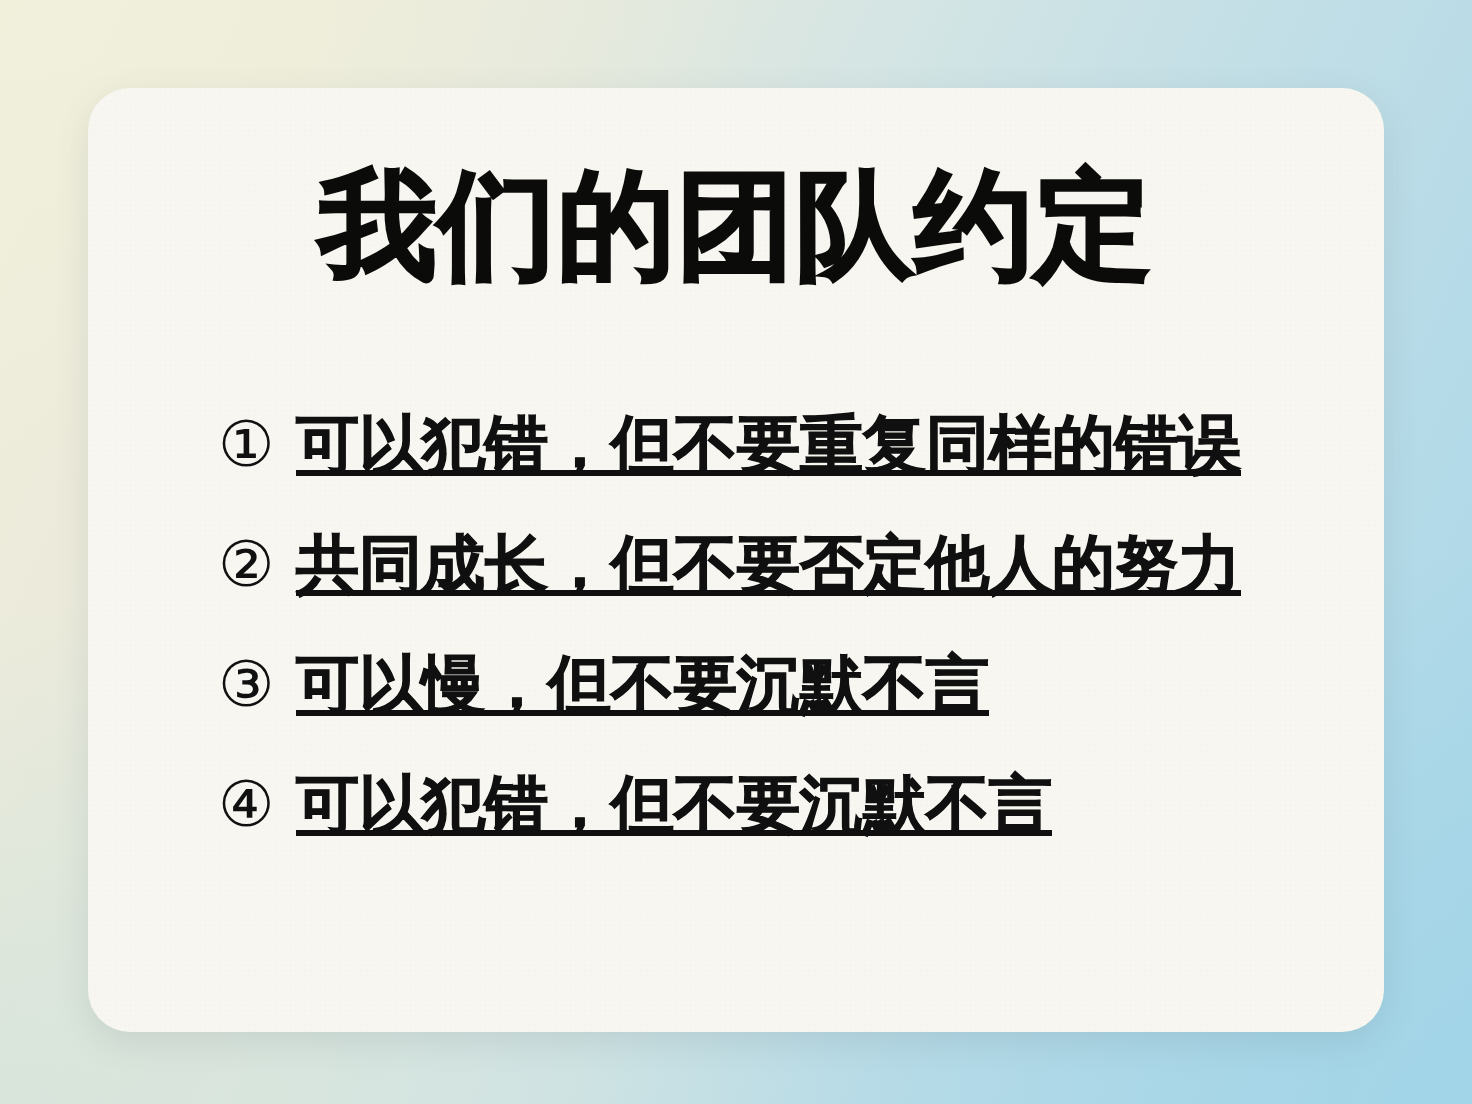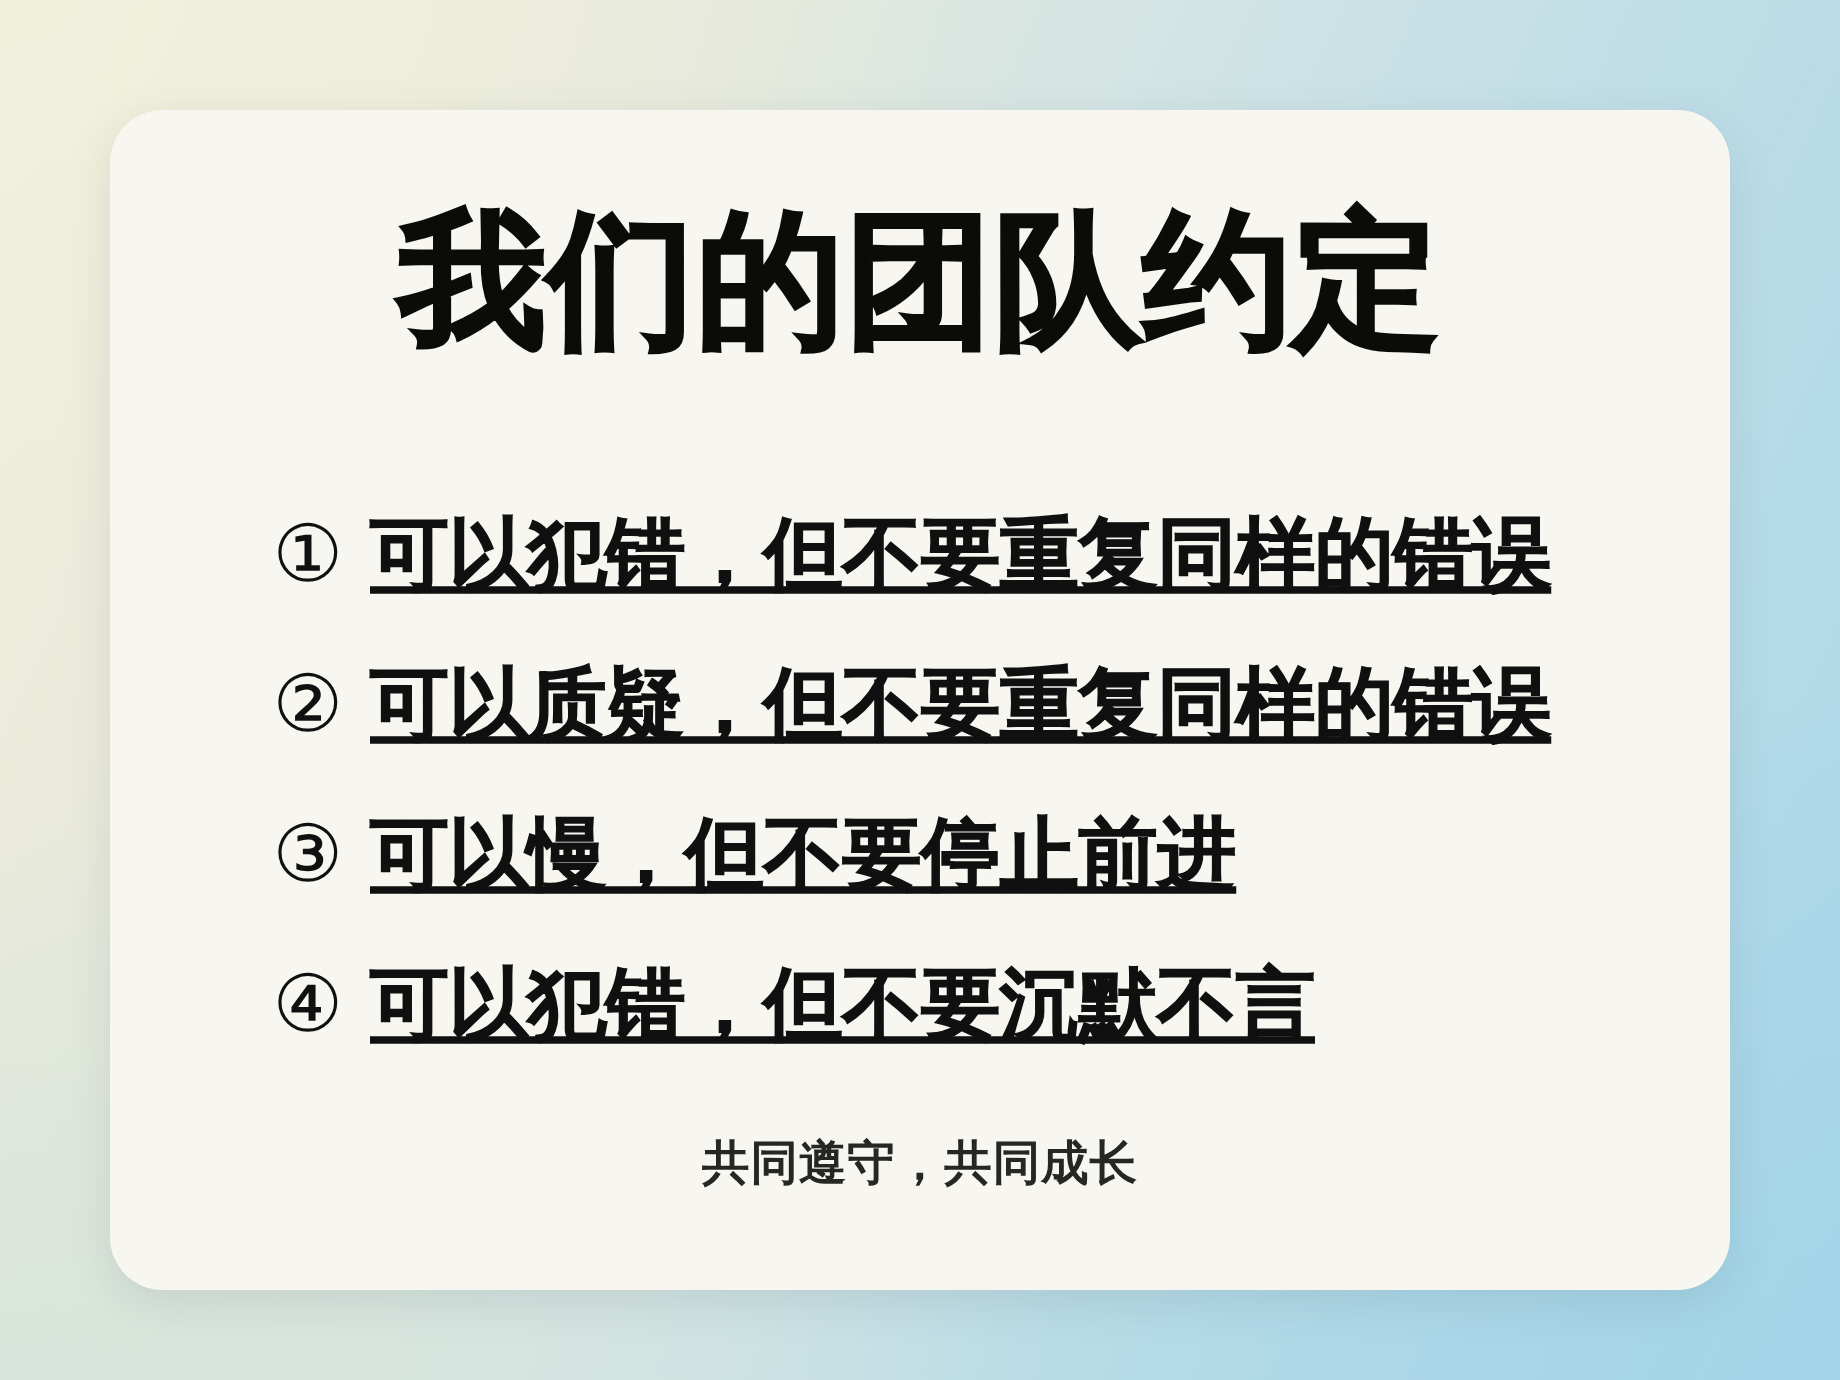--- a/index.html
+++ b/index.html
@@ -146,31 +146,30 @@
 
     <ul id="rules">
 
       <li class="rule">
         <span class="rule-marker">①</span>
         <span class="rule-text">可以犯错，但不要重复同样的错误</span>
       </li>
 
       <li class="rule">
         <span class="rule-marker">②</span>
-        <span class="rule-text">可以质疑，但不要重复同样的错误</span>
+        <span class="rule-text">共同成长，但不要否定他人的努力</span>
       </li>
 
       <li class="rule">
         <span class="rule-marker">③</span>
-        <span class="rule-text">可以慢，但不要停止前进</span>
+        <span class="rule-text">可以慢，但不要沉默不言</span>
       </li>
 
       <li class="rule">
         <span class="rule-marker">④</span>
         <span class="rule-text">可以犯错，但不要沉默不言</span>
       </li>
 
     </ul>
 
-    <div id="footer">共同遵守，共同成长</div>
 
   </div>
 </div>
 
 </body></html>

